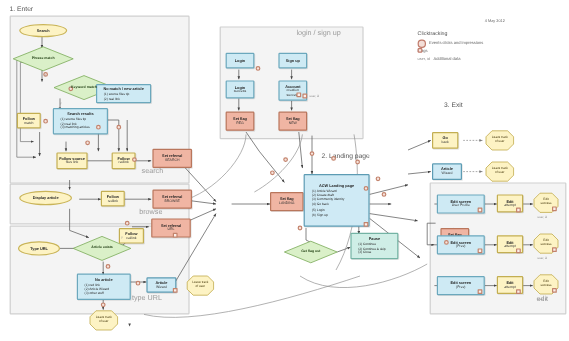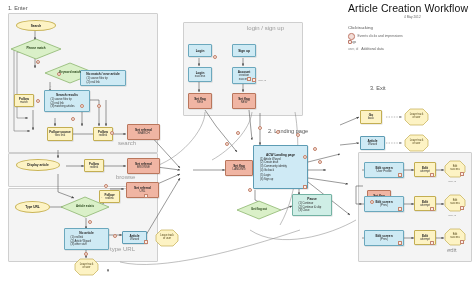--- a/index.html
+++ b/index.html
@@ -68,21 +68,20 @@
        background:#f7e3dc;border:.6px solid #c3836c;box-sizing:border-box;}
   .sq{position:absolute;width:3.6px;height:3.6px;border-radius:.5px;
        background:#fbeee9;border:.6px solid #c3836c;box-sizing:border-box;}
   .tag{position:absolute;font-size:2.5px;color:#8a8a8a;white-space:nowrap;}
 </style>
 </head>
 <body>
 
 <div id="stage">
 
-  <div class="title">Article Creation Workflow</div>
   <div class="subtitle">4 May 2012</div>
   <div class="legend-head">Clicktracking</div>
 
   <div class="legend-row" style="top:33px;">
     <span class="lg-swatch"></span>
     <span>Events clicks and impressions</span>
   </div>
   <div class="legend-row" style="top:40px;">
     <span class="lg-swatch sq"></span>
     <span>Flags</span>

